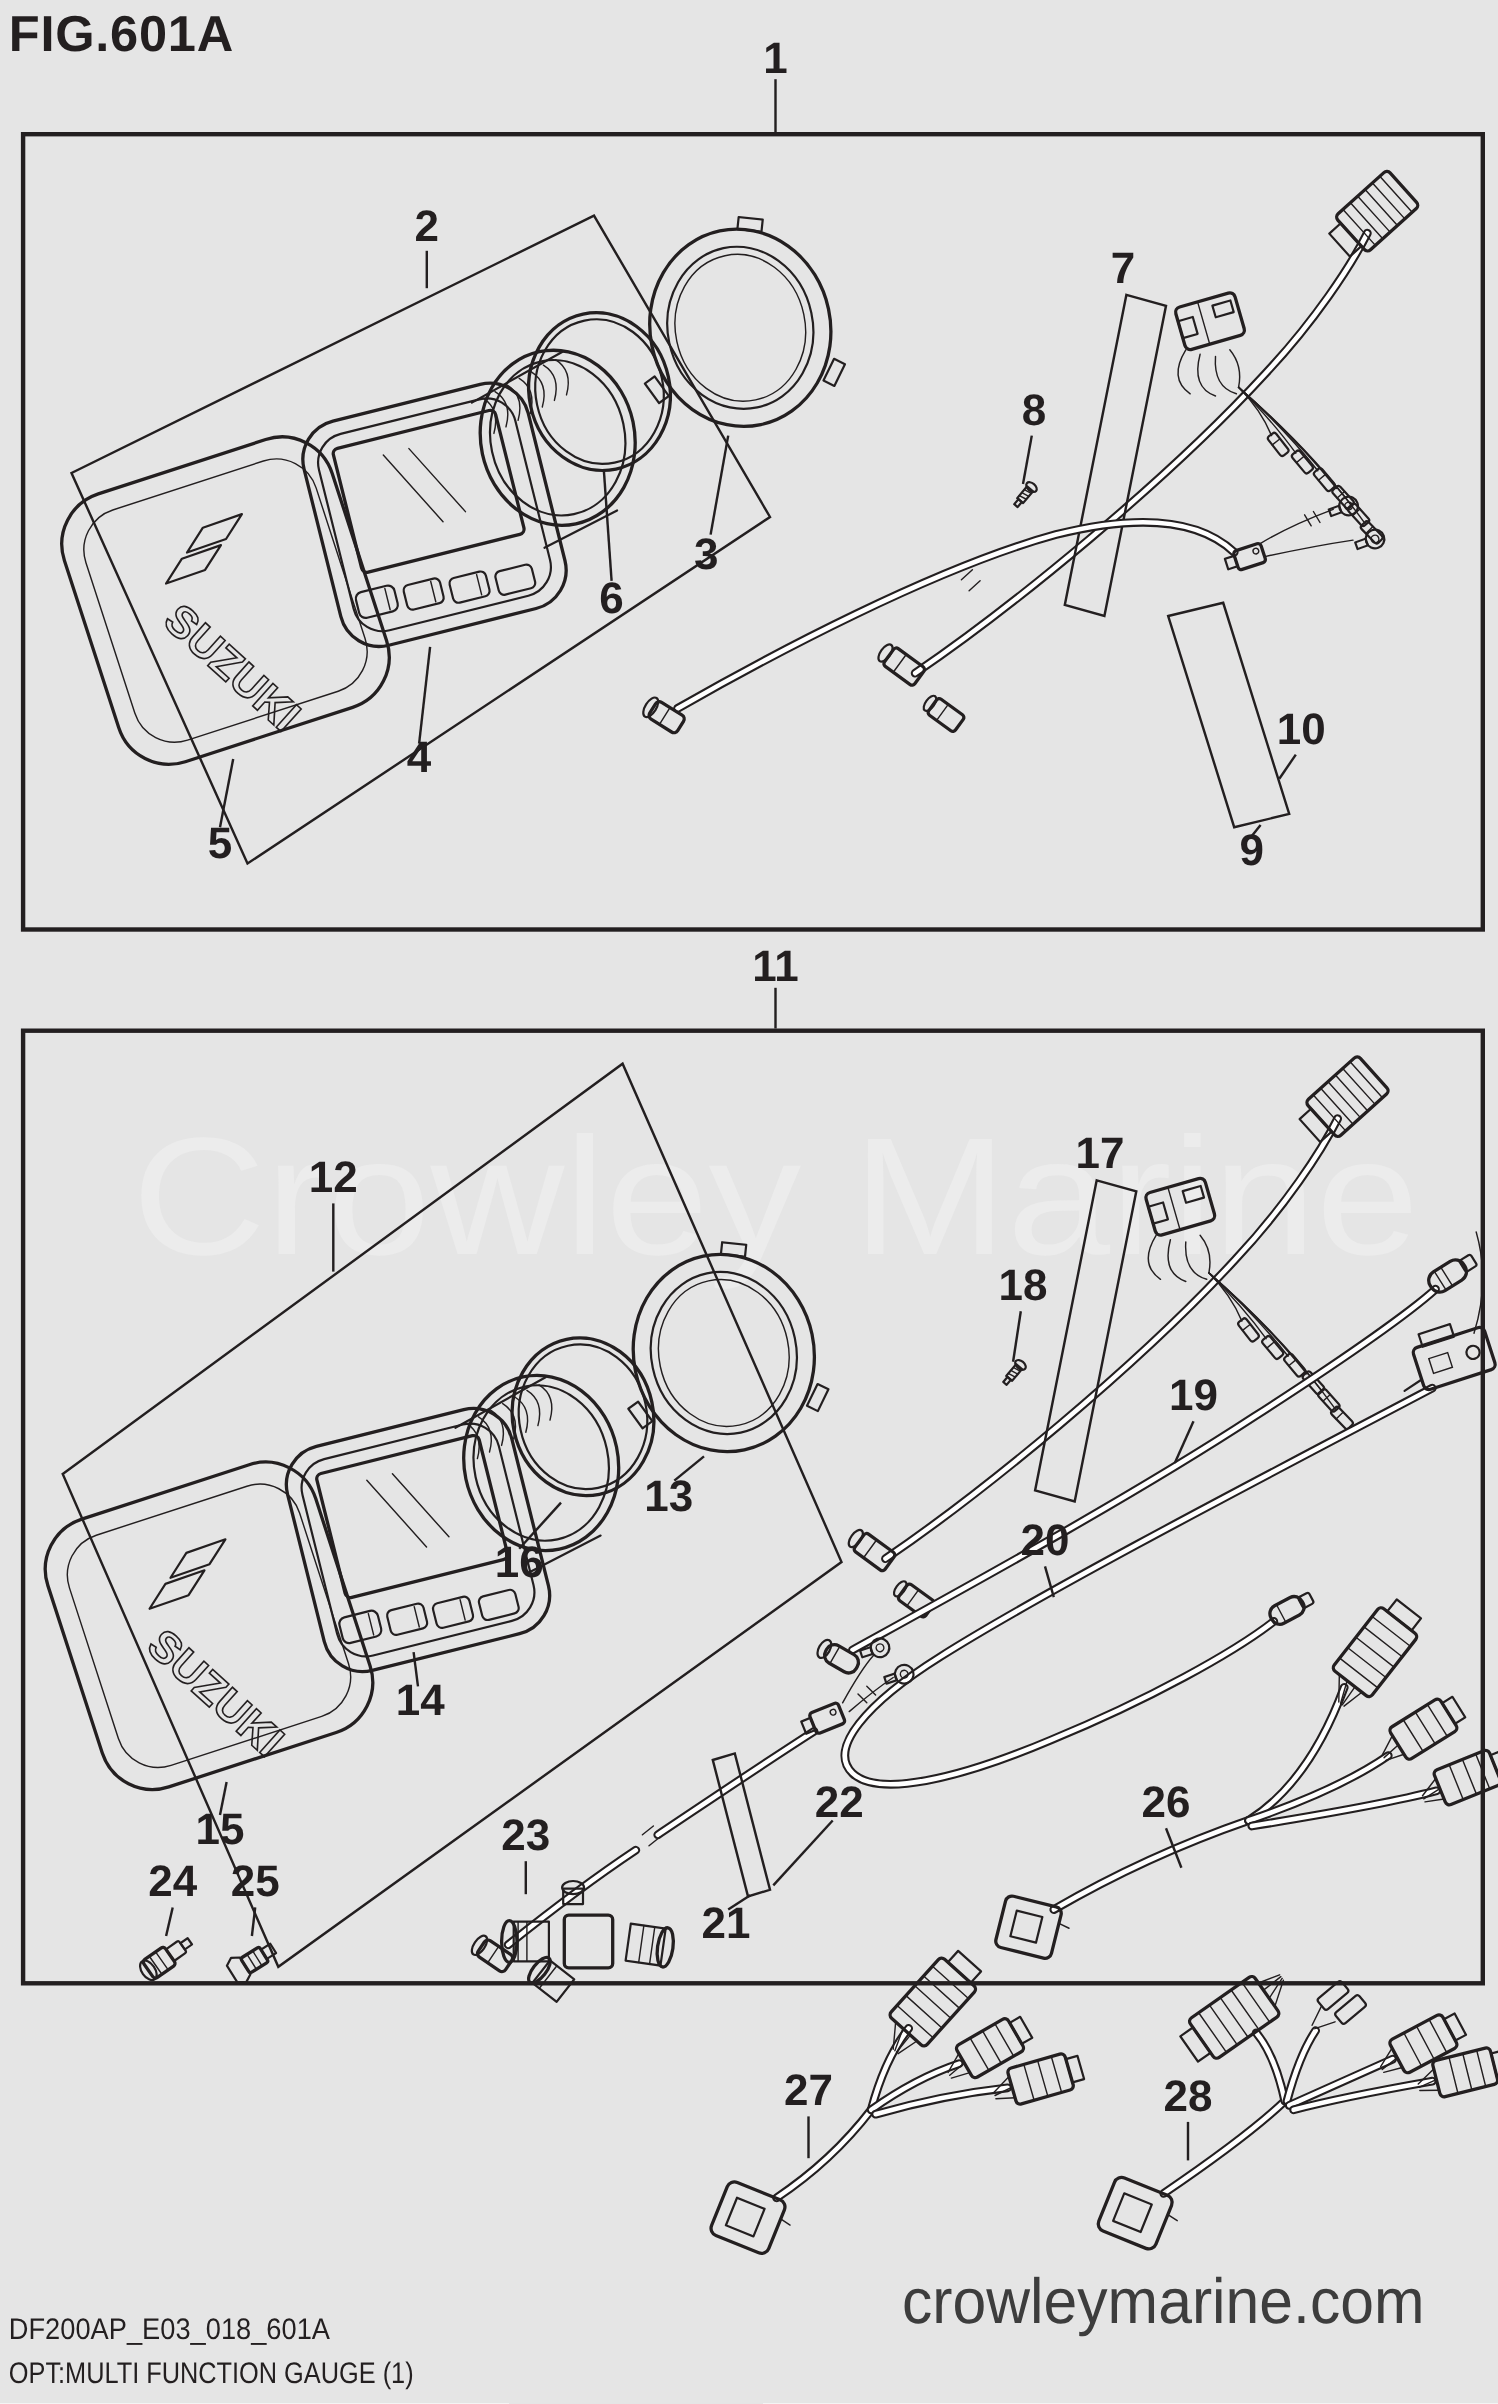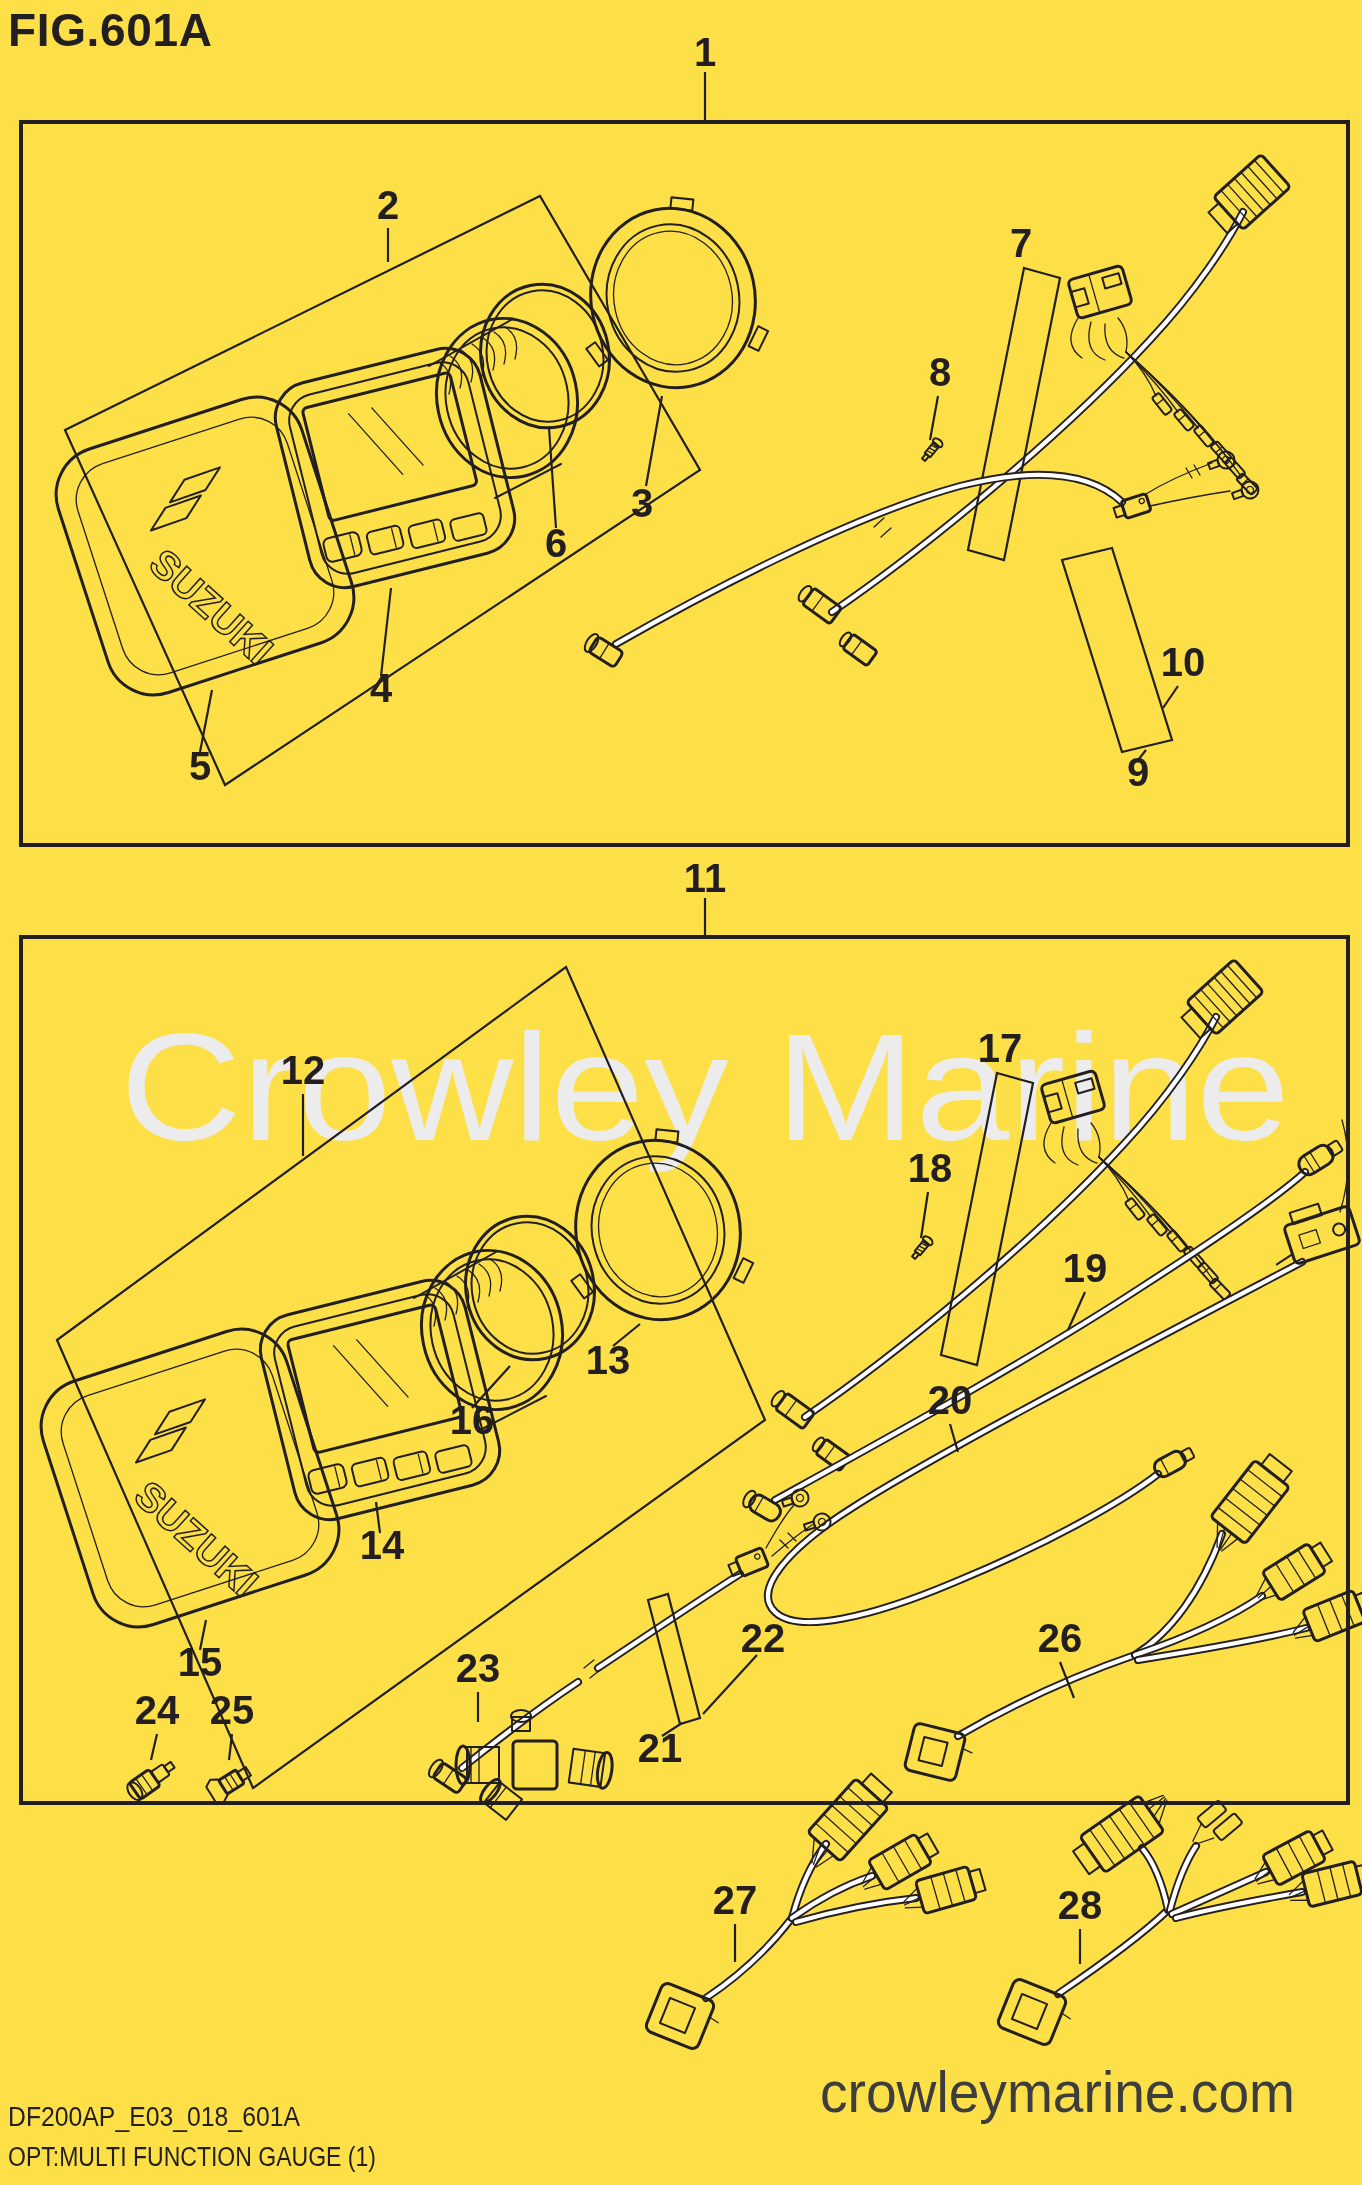--- a/index.html
+++ b/index.html
@@ -1,16 +1,16 @@
 <!DOCTYPE html>
 <html><head>
 <meta charset="utf-8">
 <style>
   html,body{margin:0;padding:0;background:#fff}
-  .stage{position:relative;width:1362px;height:2185px;background:#fde047;overflow:hidden;
+  .stage{position:relative;width:1362px;height:2185px;background:#e5e5e5;overflow:hidden;
          font-family:"Liberation Sans",sans-serif}
   svg{display:block}
   .ln{fill:none;stroke:#231f20;stroke-width:2;stroke-linecap:round;stroke-linejoin:round}
   .ln3{fill:none;stroke:#231f20;stroke-width:3;stroke-linecap:round;stroke-linejoin:round}
   .thin{fill:none;stroke:#231f20;stroke-width:1.3;stroke-linecap:round}
   .box{fill:none;stroke:#231f20;stroke-width:4}
   .quad{fill:none;stroke:#231f20;stroke-width:2.2;stroke-linejoin:miter}
   .brkt{fill:none;stroke:#231f20;stroke-width:2.2}
   .ldr{stroke:#231f20;stroke-width:2.2}
   .cableO{fill:none;stroke:#231f20;stroke-width:8;stroke-linecap:round}

